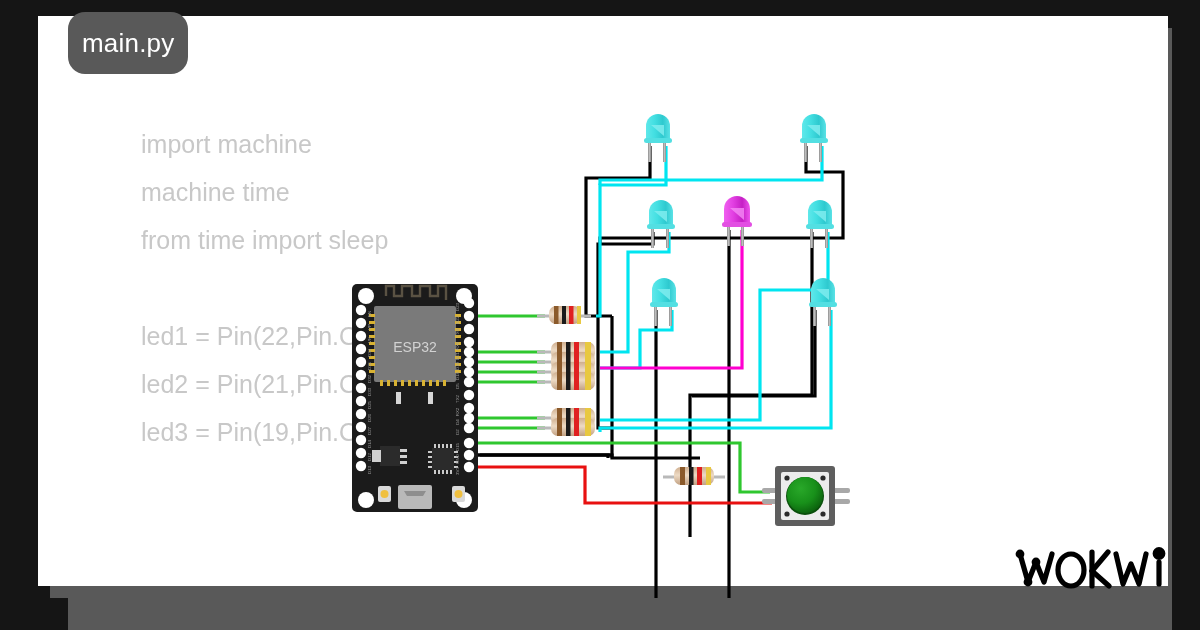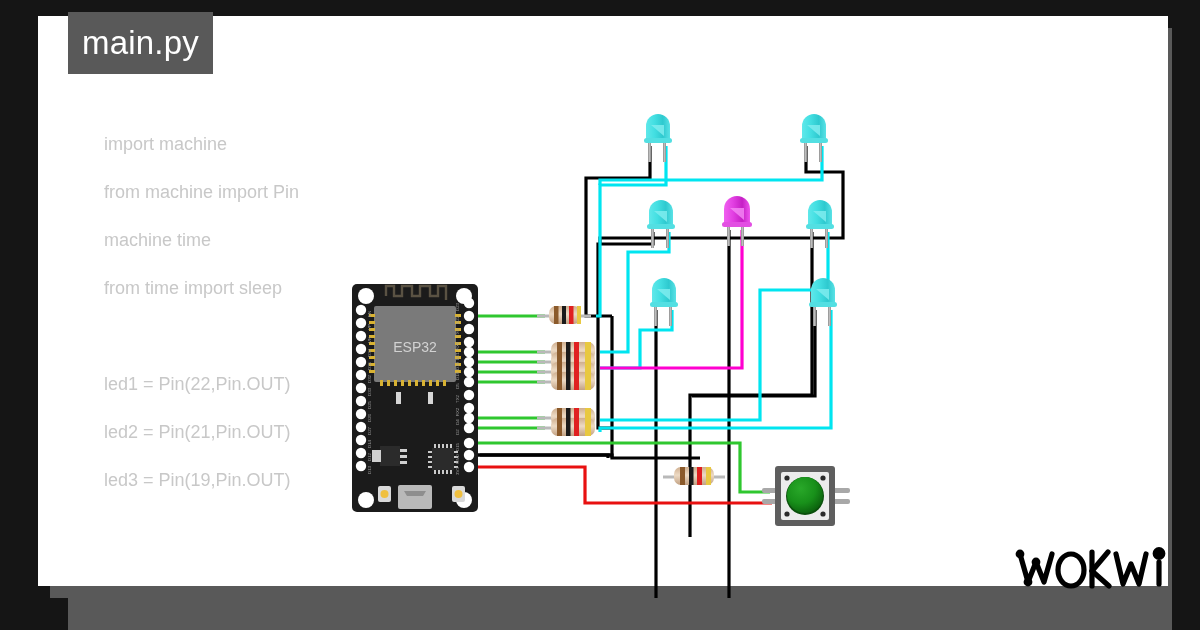--- a/index.html
+++ b/index.html
@@ -29,43 +29,45 @@
     width: 1130px; height: 570px;
     background: #ffffff;
     overflow: hidden;
   }
   
   .file-tab {
     position: absolute;
     left: 68px; top: 12px;
     background: #595959;
     color: #ffffff;
-    font-size: 33px;
+    font-size: 26px;
     line-height: 62px;
     height: 62px;
     padding: 0 14px;
     white-space: nowrap;
     z-index: 40;
     letter-spacing: 0.2px;
+    border-radius: 17px;
   }
   
   .code {
     position: absolute;
     left: 66px; top: 104px;
     width: 540px;
     z-index: 5;
     pointer-events: none;
   }
   .code-line {
     color: #c8c8c8;
-    font-size: 18px;
+    font-size: 25px;
     line-height: 48px;
     height: 48px;
     white-space: nowrap;
     font-family: "Liberation Sans", sans-serif;
+    margin-left: 37px;
   }
   .code-line.blank { color: transparent; }
 
   
   .circuit {
     position: absolute;
     left: 0; top: 0;
     width: 1200px; height: 630px;
     z-index: 20;
   }
@@ -90,21 +92,20 @@
 <body>
 
 <div id="root">
 
   <div class="card-shadow"></div>
 
   <div class="card">
 
     <div class="code">
       <div class="code-line">import machine</div>
-      <div class="code-line">from machine import Pin</div>
       <div class="code-line">machine time</div>
       <div class="code-line">from time import sleep</div>
       <div class="code-line blank"></div>
       <div class="code-line">led1 = Pin(22,Pin.OUT)</div>
       <div class="code-line">led2 = Pin(21,Pin.OUT)</div>
       <div class="code-line">led3 = Pin(19,Pin.OUT)</div>
 
     </div>
   </div>
 

